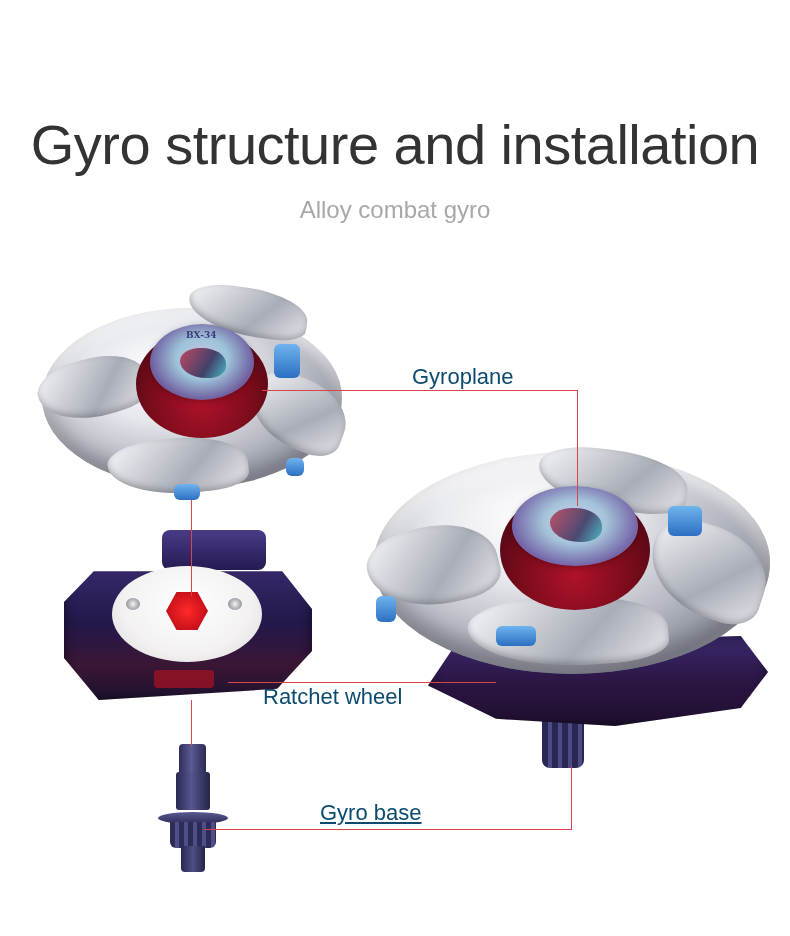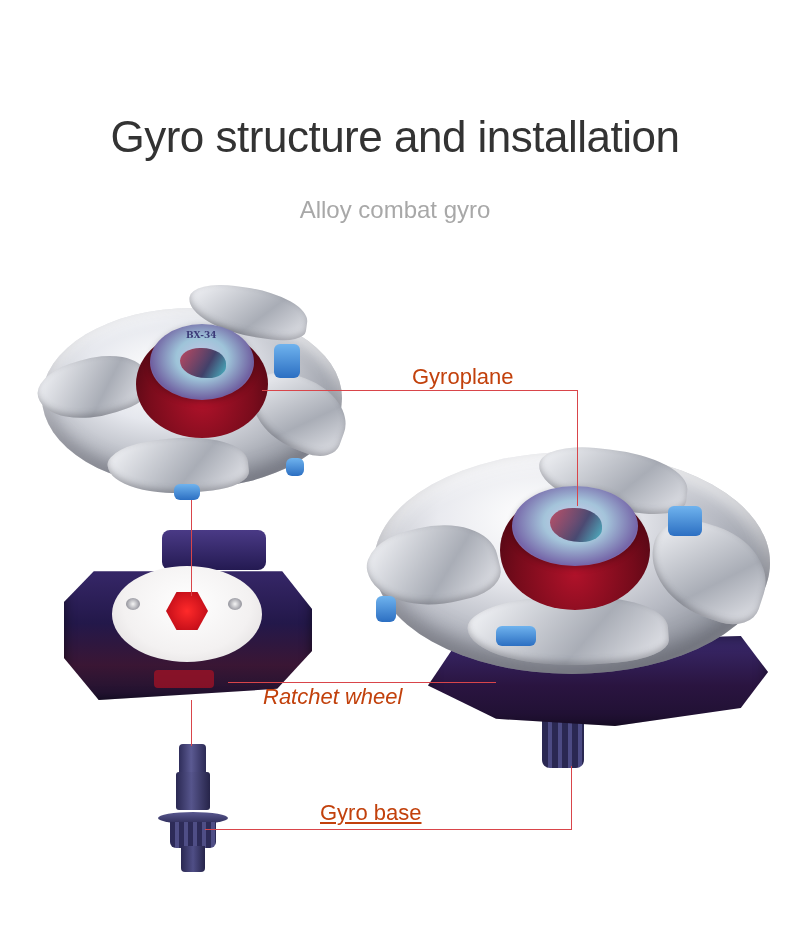--- a/index.html
+++ b/index.html
@@ -1,22 +1,22 @@
 <!DOCTYPE html>
 <html><head>
 <meta charset="utf-8">
 <style>
   html, body { margin: 0; padding: 0; background: #ffffff; }
   body { width: 790px; height: 936px; position: relative; overflow: hidden;
          font-family: "Liberation Sans", "DejaVu Sans", sans-serif; }
   .title { position: absolute; left: 0; width: 790px; top: 112px; text-align: center;
-           font-size: 44px; color: #333333; letter-spacing: -0.5px; }
+           font-size: 56px; color: #333333; letter-spacing: -0.5px; }
   .subtitle { position: absolute; left: 0; width: 790px; top: 196px; text-align: center;
               font-size: 24px; color: #a8a8a8; }
-  .label { position: absolute; font-size: 22px; color: #c2410c; white-space: nowrap; }
+  .label { position: absolute; font-size: 22px; color: #0c4a6e; white-space: nowrap; }
   .line { position: absolute; background: #d9454a; }
   .h { height: 1px; }
   .v { width: 1px; }
 
   
   .gyroplane { position: absolute; left: 38px; top: 288px; width: 312px; height: 220px; }
   .gp-ring { position: absolute; left: 4px; top: 20px; width: 300px; height: 180px; border-radius: 50%;
              background: radial-gradient(ellipse at 40% 35%, #ffffff 0%, #e6e8ee 30%, #b9bcc4 55%, #8e929c 75%, #d7d9df 100%);
              box-shadow: inset 0 -10px 18px rgba(80,80,90,.45), inset 0 8px 14px rgba(255,255,255,.8); }
   .gp-blade { position: absolute; background: linear-gradient(135deg, #f7f8fb, #a9adb6 60%, #e8e9ee);
@@ -143,14 +143,14 @@
 
 <div class="line v" style="left:191px;top:500px;height:96px;"></div>
 <div class="line v" style="left:191px;top:700px;height:46px;"></div>
 
 <div class="line h" style="left:228px;top:682px;width:268px;"></div>
 
 <div class="line h" style="left:205px;top:829px;width:367px;"></div>
 <div class="line v" style="left:571px;top:766px;height:64px;"></div>
 
 <div class="label" style="left:412px;top:364px;">Gyroplane</div>
-<div class="label" style="left:263px;top:684px;font-style:italic;">Ratchet wheel</div>
+<div class="label" style="left:263px;top:684px;">Ratchet wheel</div>
 <div class="label" style="left:320px;top:800px;text-decoration:underline;">Gyro base</div>
 
 </body></html>

